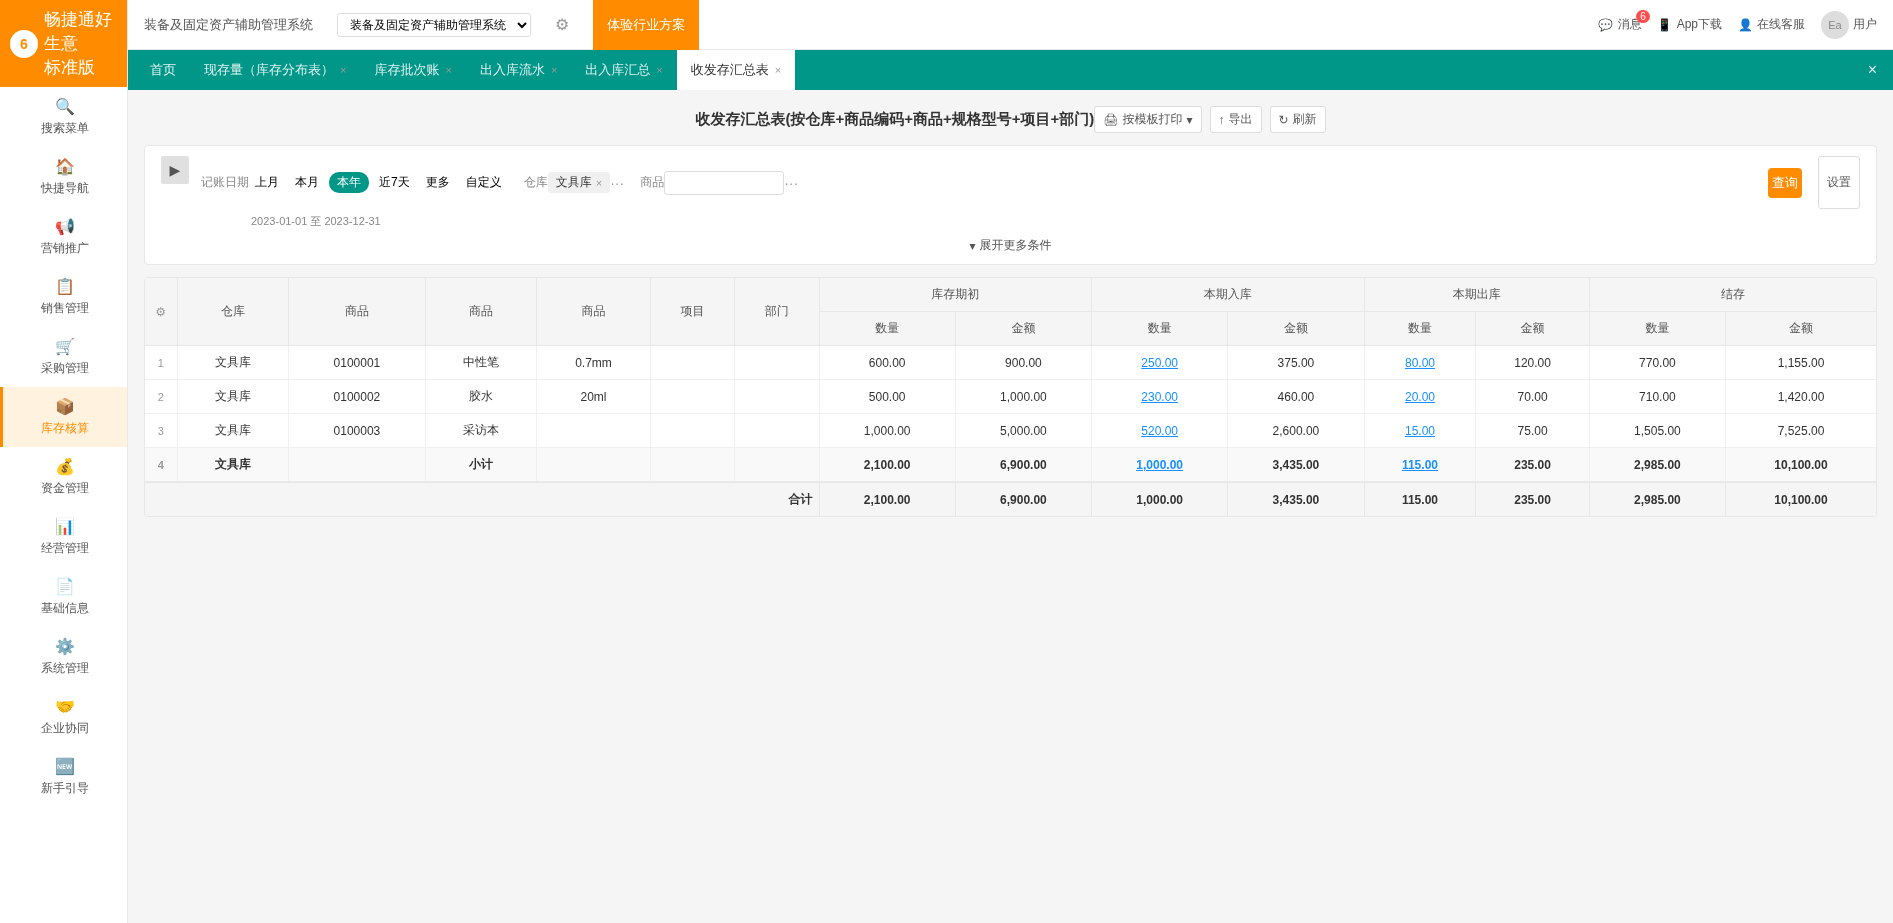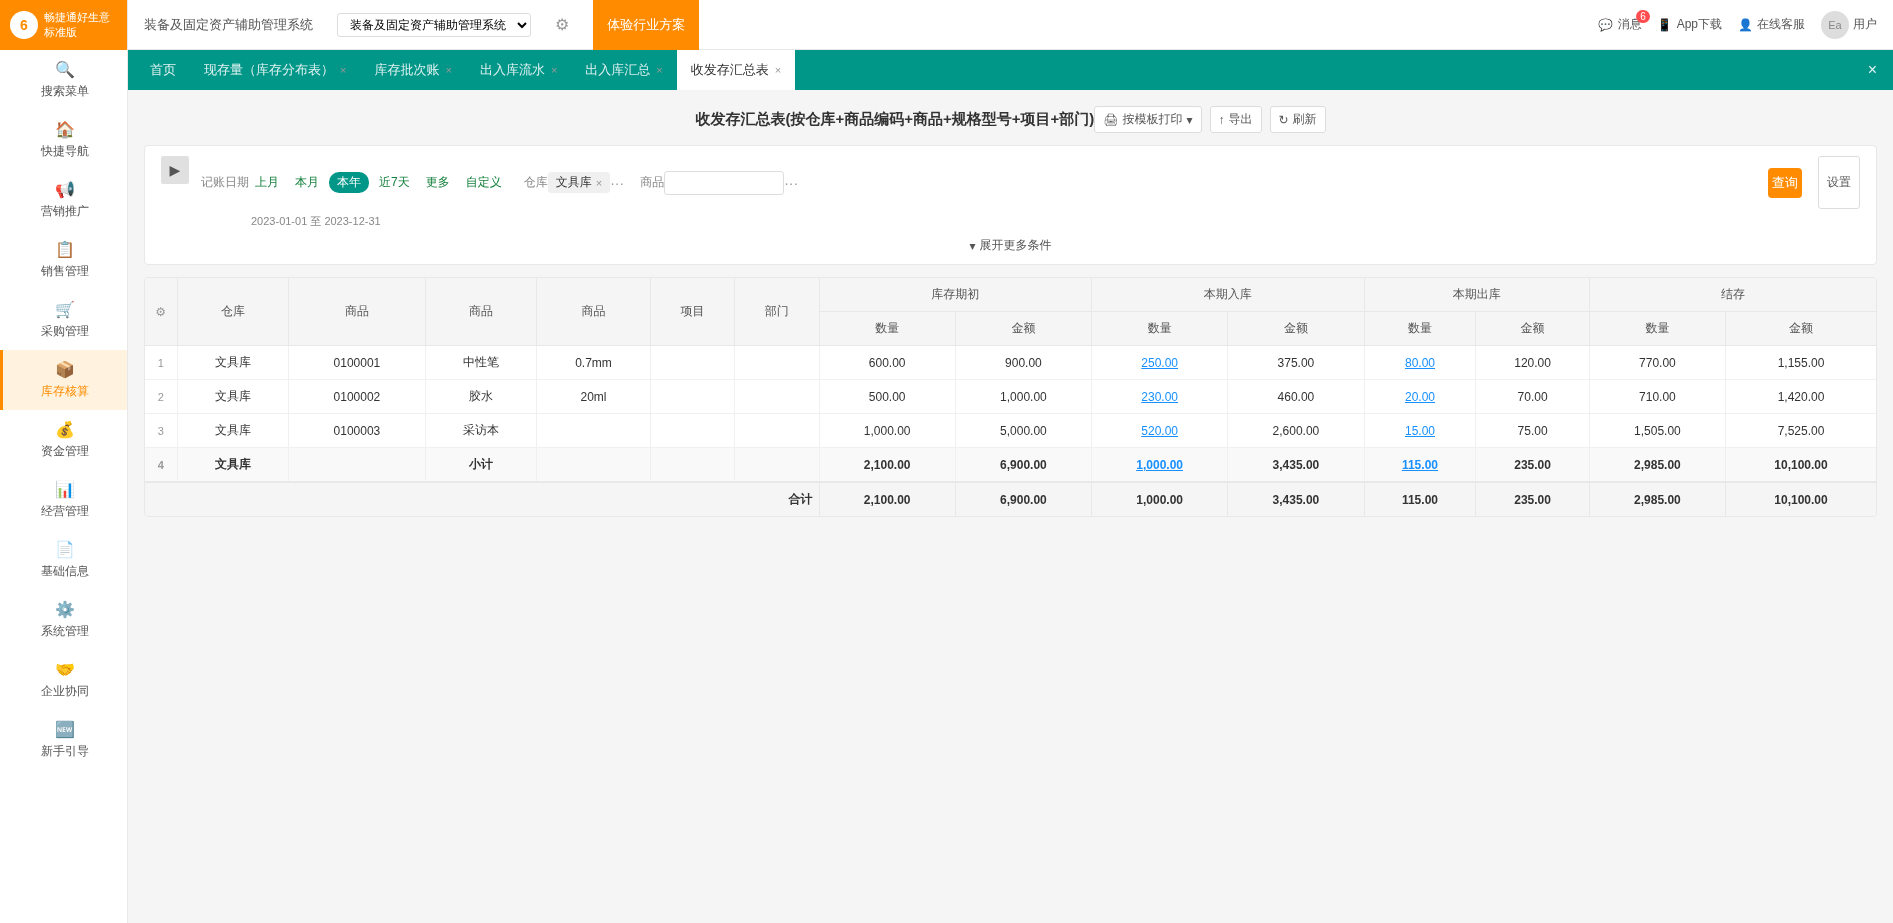--- a/index.html
+++ b/index.html
@@ -2,21 +2,21 @@
 <html><head>
   <meta charset="utf-8">
   <style>
     * { box-sizing: border-box; margin: 0; padding: 0; }
     body { font-family: 'Microsoft YaHei', Arial, sans-serif; font-size: 13px; background: #f5f5f5; color: #333; display: flex; height: 923px; overflow: hidden; }
 
     
     .sidebar { width: 128px; background: #fff; display: flex; flex-direction: column; border-right: 1px solid #e8e8e8; height: 100%; flex-shrink: 0; }
     .sidebar-logo { background: #ff8c00; color: #fff; padding: 8px 10px; display: flex; align-items: center; gap: 6px; min-height: 50px; }
     .sidebar-logo-icon { width: 28px; height: 28px; background: #fff; border-radius: 50%; display: flex; align-items: center; justify-content: center; font-size: 14px; font-weight: bold; color: #ff8c00; flex-shrink: 0; }
-    .sidebar-logo-text { font-size: 11px; line-height: 1.4; color: #fff; }
+    .sidebar-logo-text { font-size: 17px; line-height: 1.4; color: #fff; }
     .sidebar-item { display: flex; flex-direction: column; align-items: center; padding: 10px 5px; cursor: pointer; color: #555; font-size: 12px; gap: 4px; border-left: 3px solid transparent; }
     .sidebar-item.active { background: #fff3e0; color: #ff8c00; border-left: 3px solid #ff8c00; }
     .sidebar-item-icon { font-size: 16px; }
     .sidebar-item-label { font-size: 12px; text-align: left; }
 
     
     .main { flex: 1; display: flex; flex-direction: column; overflow: hidden; }
 
     
     .topbar { background: #fff; border-bottom: 1px solid #e8e8e8; display: flex; align-items: center; justify-content: space-between; padding: 0 16px; height: 50px; flex-shrink: 0; }
@@ -45,21 +45,21 @@
     .page-title { font-size: 15px; font-weight: bold; color: #333; }
     .page-actions { display: flex; align-items: center; gap: 8px; }
     .page-action-btn { display: flex; align-items: center; gap: 4px; color: #555; font-size: 12px; cursor: pointer; padding: 4px 8px; border: 1px solid #ddd; border-radius: 3px; background: #fff; }
 
     
     .filter-bar { background: #fff; border: 1px solid #e8e8e8; border-radius: 4px; padding: 10px 16px; margin-bottom: 12px; }
     .filter-row { display: flex; align-items: center; gap: 16px; flex-wrap: wrap; }
     .filter-group { display: flex; align-items: center; }
     .filter-label { color: #888; font-size: 12px; white-space: nowrap; }
     .filter-date-options { display: flex; align-items: center; gap: 4px; }
-    .filter-date-opt { color: #15803d; font-size: 12px; cursor: pointer; padding: 2px 6px; border-radius: 3px; }
+    .filter-date-opt { color: #000000; font-size: 12px; cursor: pointer; padding: 2px 6px; border-radius: 3px; }
     .filter-date-opt.active { background: #009688; color: #fff; border-radius: 10px; padding: 2px 8px; }
     .filter-tag { display: flex; align-items: center; gap: 4px; background: #f0f0f0; border-radius: 3px; padding: 2px 8px; font-size: 12px; }
     .filter-tag-close { cursor: pointer; color: #999; font-size: 11px; }
     .filter-input { border: 1px solid #ddd; border-radius: 3px; padding: 4px 8px; font-size: 12px; width: 120px; }
     .filter-dots { color: #999; font-size: 14px; cursor: pointer; }
     .expand-row { display: flex; justify-content: center; margin-top: 8px; }
     .expand-btn { display: flex; align-items: center; gap: 4px; color: #555; font-size: 12px; cursor: pointer; }
     .query-btn { background: #ff8c00; color: #fff; border: none; padding: 6px 4px; border-radius: 4px; cursor: pointer; font-size: 13px; margin-left: auto; }
     .settings-btn { color: #555; font-size: 12px; cursor: pointer; padding: 17px 8px; border: 1px solid #ddd; border-radius: 3px; background: #fff; }
 

